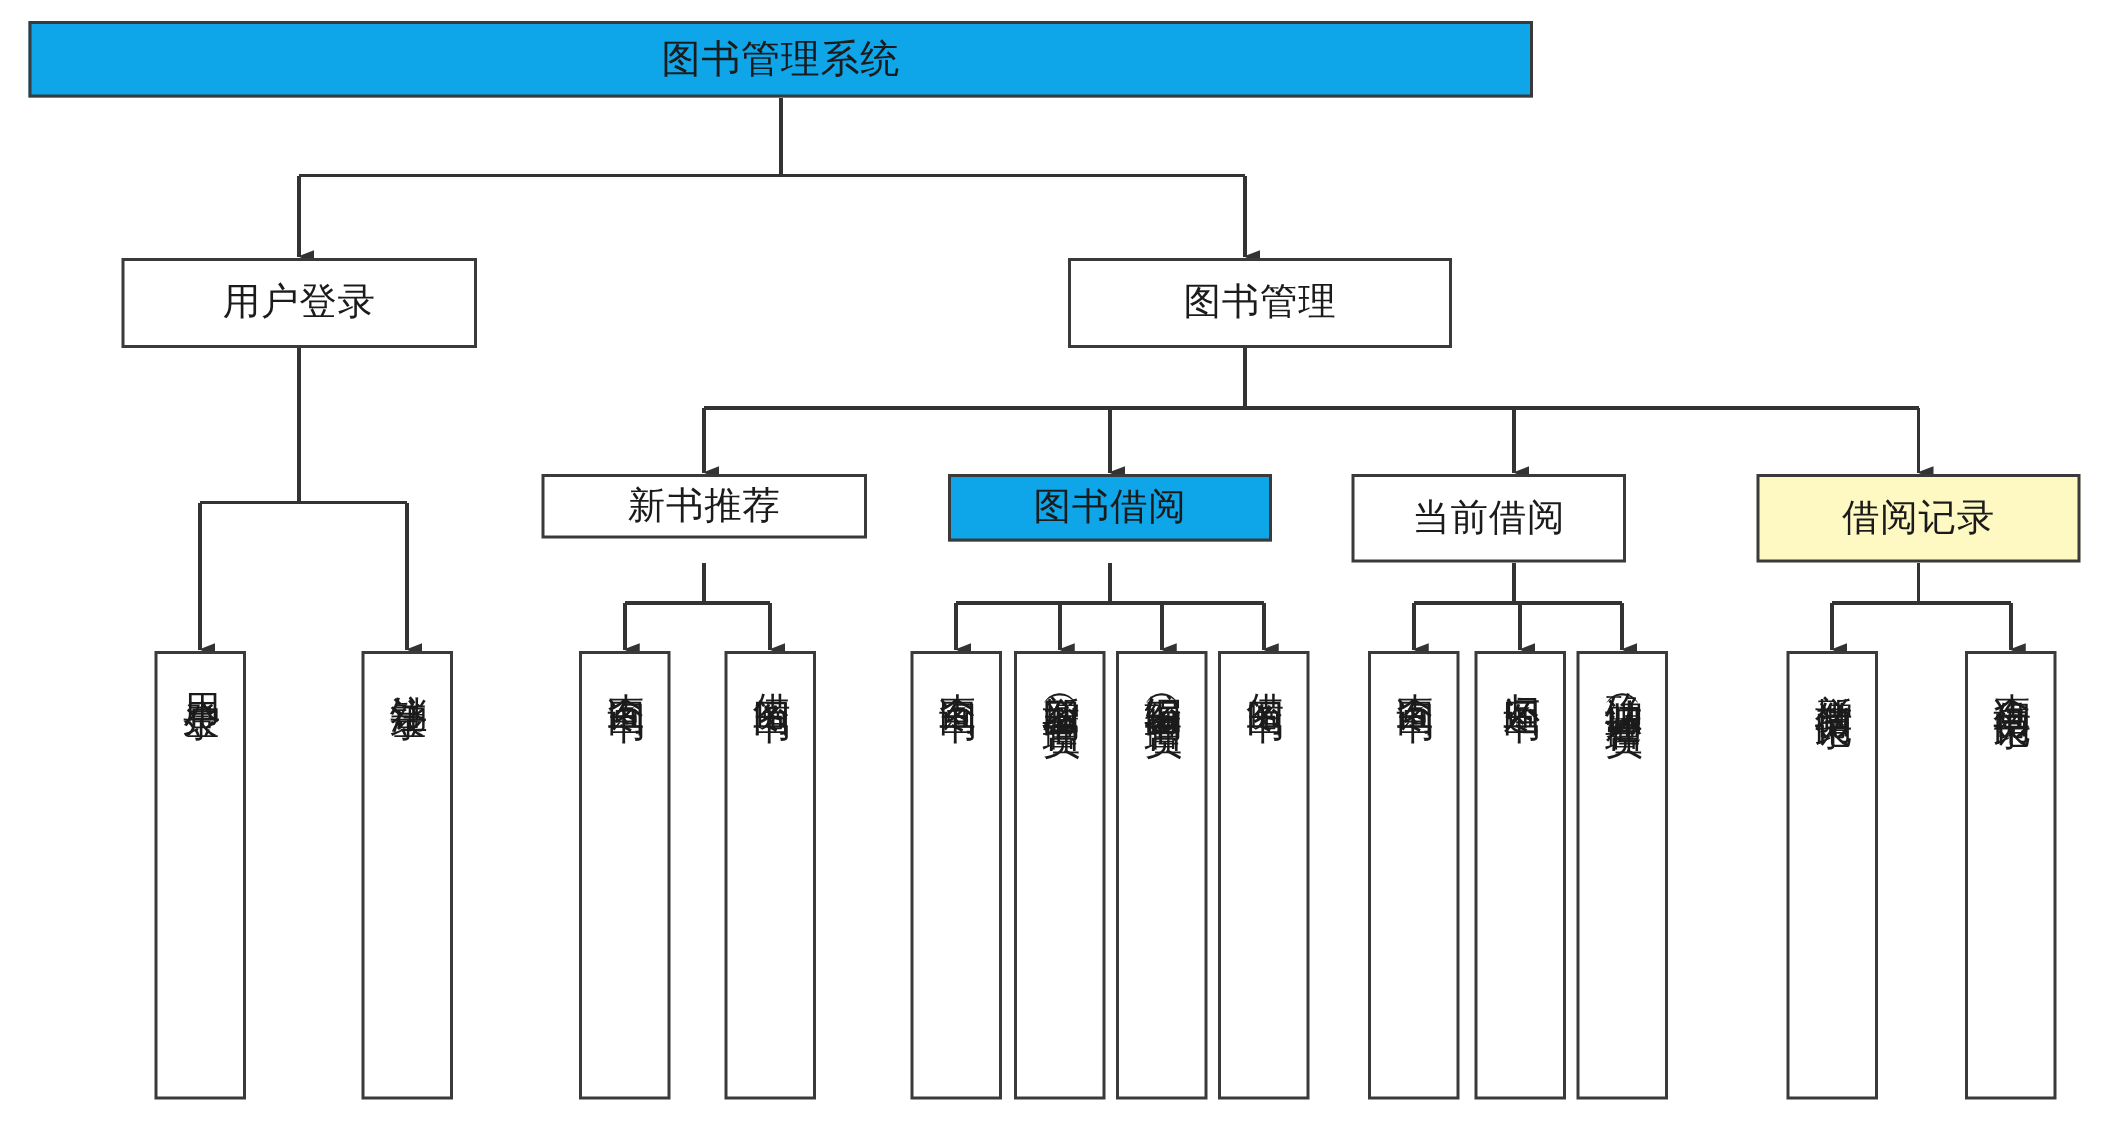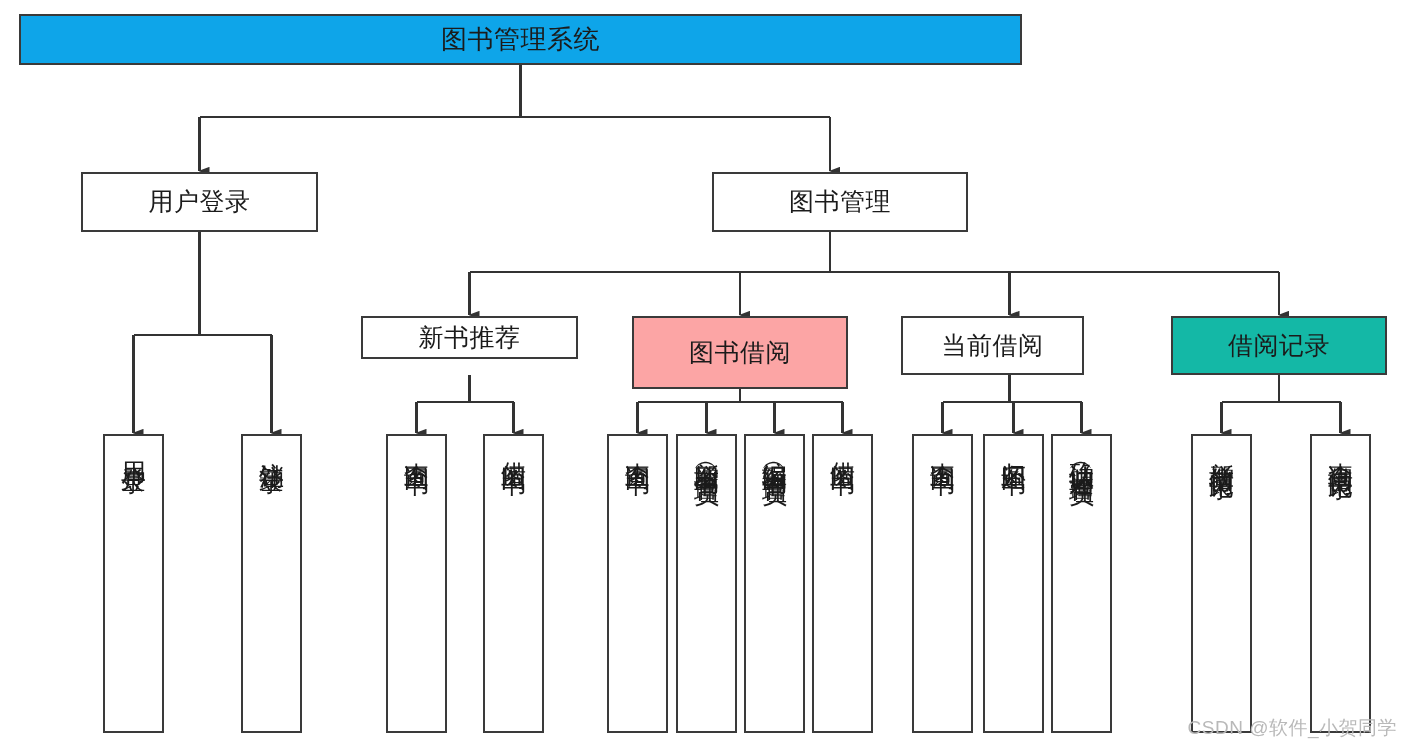--- a/index.html
+++ b/index.html
@@ -128,27 +128,27 @@
       </div>
       <div class="node horiz" id="node-user-login" style="left: 81px; top: 172px; width: 237px; height: 60px; border-color: rgb(58, 58, 58); background: rgb(255, 255, 255); color: rgb(27, 27, 27);">
         <span class="label">用户登录</span>
       </div>
       <div class="node horiz" id="node-book-manage" style="left: 712px; top: 172px; width: 256px; height: 60px; border-color: rgb(58, 58, 58); background: rgb(255, 255, 255); color: rgb(27, 27, 27);">
         <span class="label">图书管理</span>
       </div>
       <div class="node horiz" id="node-new-book-rec" style="left: 361px; top: 316px; width: 217px; height: 43px; border-color: rgb(58, 58, 58); background: rgb(255, 255, 255); color: rgb(27, 27, 27);">
         <span class="label">新书推荐</span>
       </div>
-      <div class="node horiz" id="node-book-borrow" style="left: 632px; top: 316px; width: 216px; height: 73px; border-color: rgb(58, 58, 58); background: #fca5a5; color: rgb(27, 27, 27);">
+      <div class="node horiz" id="node-book-borrow" style="left: 632px; top: 316px; width: 216px; height: 45px; border-color: rgb(58, 58, 58); background: #0ea5e9; color: rgb(27, 27, 27);">
         <span class="label">图书借阅</span>
       </div>
       <div class="node horiz" id="node-current-borrow" style="left: 901px; top: 316px; width: 183px; height: 59px; border-color: rgb(58, 58, 58); background: rgb(255, 255, 255); color: rgb(27, 27, 27);">
         <span class="label">当前借阅</span>
       </div>
-      <div class="node horiz" id="node-borrow-record" style="left: 1171px; top: 316px; width: 216px; height: 59px; border-color: rgb(58, 58, 58); background: #14b8a6; color: rgb(27, 27, 27);">
+      <div class="node horiz" id="node-borrow-record" style="left: 1171px; top: 316px; width: 216px; height: 59px; border-color: rgb(58, 58, 58); background: #fef9c3; color: rgb(27, 27, 27);">
         <span class="label">借阅记录</span>
       </div>
       <div class="node vert" id="node-leaf-user-login" style="left: 103px; top: 434px; width: 61px; height: 299px; border-color: rgb(58, 58, 58); background: rgb(255, 255, 255); color: rgb(27, 27, 27);">
         <span class="label">用户登录</span>
       </div>
       <div class="node vert" id="node-leaf-user-logout" style="left: 241px; top: 434px; width: 61px; height: 299px; border-color: rgb(58, 58, 58); background: rgb(255, 255, 255); color: rgb(27, 27, 27);">
         <span class="label">注销登录</span>
       </div>
       <div class="node vert" id="node-leaf-query-book-1" style="left: 386px; top: 434px; width: 61px; height: 299px; border-color: rgb(58, 58, 58); background: rgb(255, 255, 255); color: rgb(27, 27, 27);">
         <span class="label">查询图书</span>
@@ -178,14 +178,13 @@
         <span class="label">确认归还（管理员）</span>
       </div>
       <div class="node vert" id="node-leaf-add-record" style="left: 1191px; top: 434px; width: 61px; height: 299px; border-color: rgb(58, 58, 58); background: rgb(255, 255, 255); color: rgb(27, 27, 27);">
         <span class="label">新增借阅记录</span>
       </div>
       <div class="node vert" id="node-leaf-query-record" style="left: 1310px; top: 434px; width: 61px; height: 299px; border-color: rgb(58, 58, 58); background: rgb(255, 255, 255); color: rgb(27, 27, 27);">
         <span class="label">查询借阅记录</span>
       </div>
     </div>
 
-  <div id="watermark">CSDN @软件_小贺同学</div>
 </div>
 
 </body></html>

